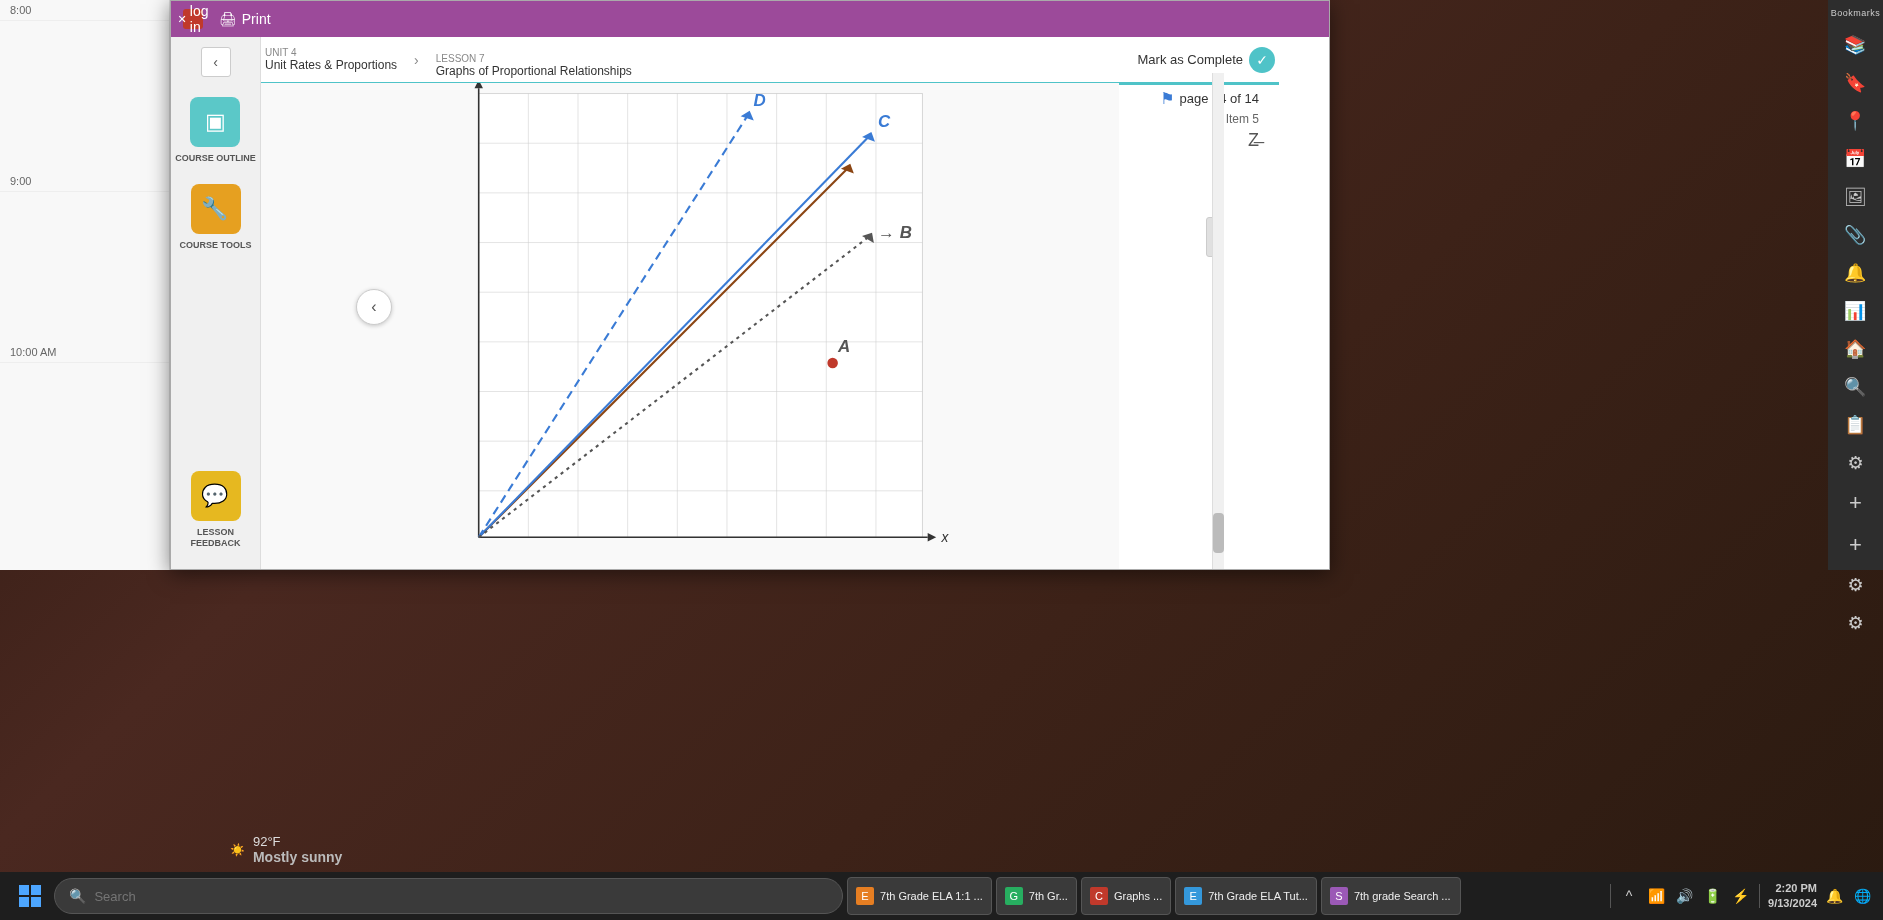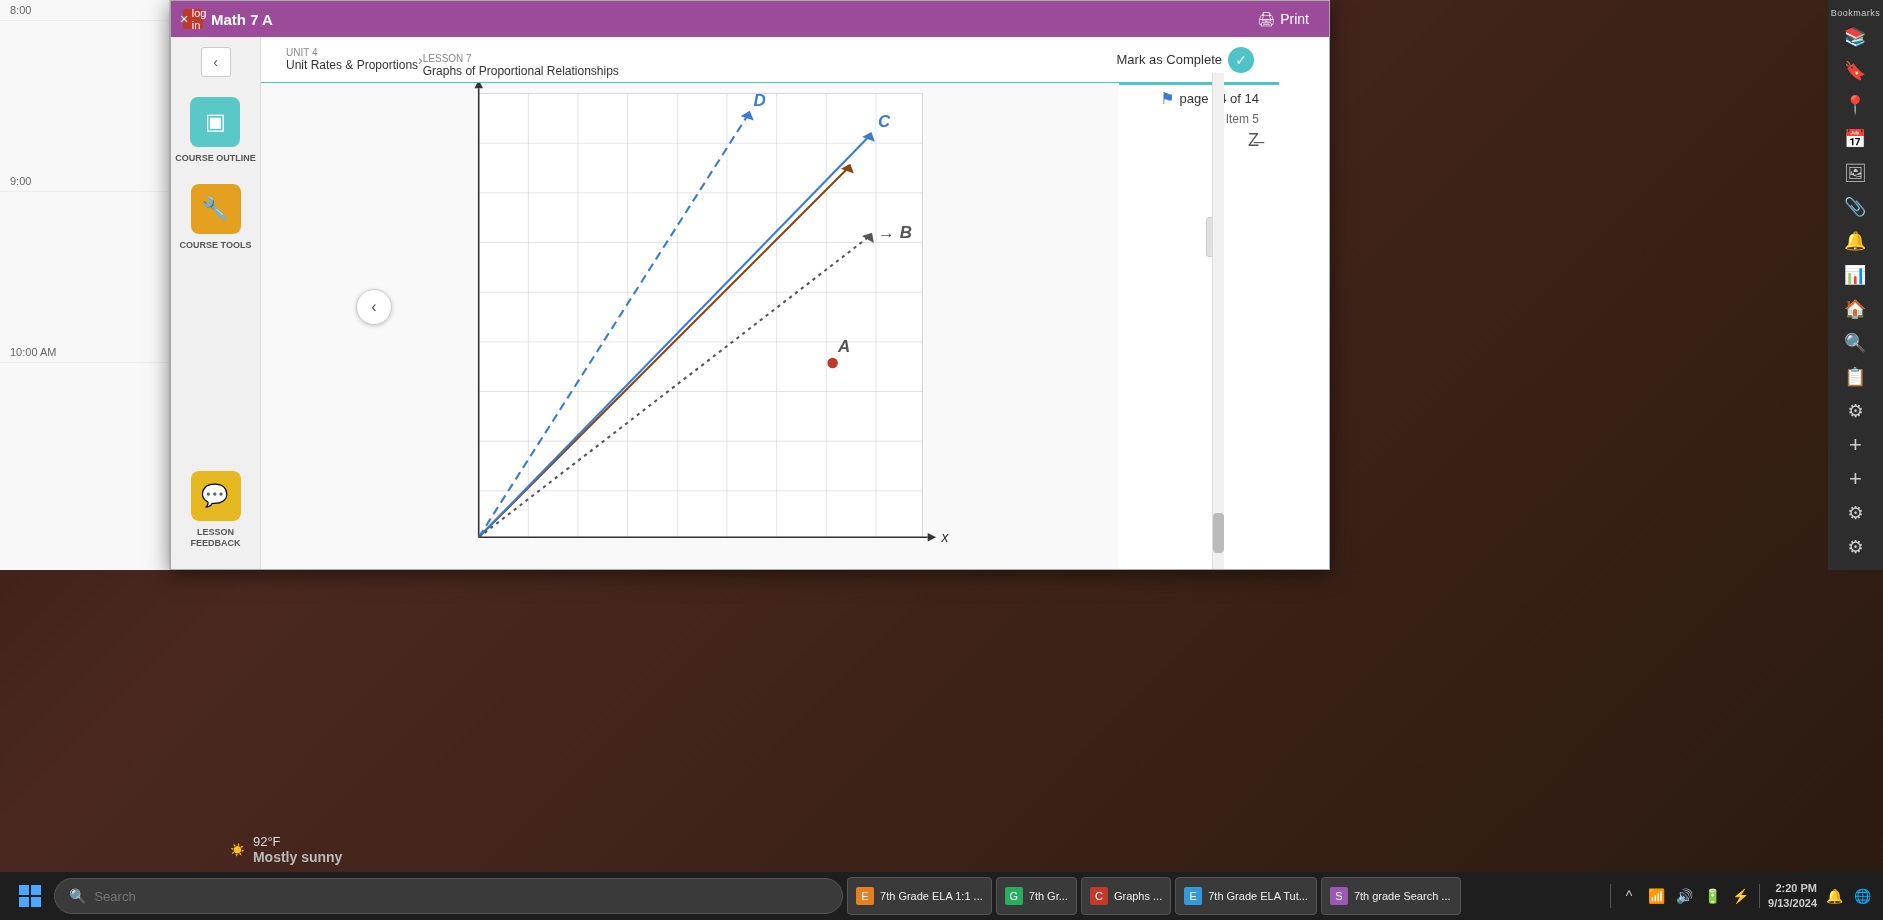--- a/index.html
+++ b/index.html
@@ -158,22 +158,22 @@
       overflow: hidden;
     }
 
     
     .breadcrumb-bar {
       height: 48px;
       background: #fff;
       border-bottom: 3px solid #4fc3c8;
       display: flex;
       align-items: center;
-      padding: 0 25px;
-      gap: 0;
+      padding: 0 4px;
+      gap: 17px;
     }
 
     .breadcrumb-unit {
       display: flex;
       flex-direction: column;
       font-size: 11px;
     }
 
     .breadcrumb-unit-label {
       color: #888;
@@ -446,21 +446,21 @@
       position: absolute;
       right: 0;
       top: 0;
       width: 55px;
       background: #2d2d2d;
       height: 570px;
       display: flex;
       flex-direction: column;
       align-items: center;
       padding: 8px 0;
-      gap: 4px;
+      gap: 16px;
     }
 
     .win-app-icon {
       width: 36px;
       height: 36px;
       border-radius: 6px;
       display: flex;
       align-items: center;
       justify-content: center;
       cursor: pointer;
@@ -535,23 +535,22 @@
     <div class="win-app-icon" style="color:#ccc; font-size:22px">+</div>
     <div class="win-app-icon" style="color:#ccc; margin-top:auto">⚙</div>
     <div class="win-app-icon" style="color:#ccc">⚙</div>
   </div>
 
   <div class="browser-window">
 
     <div class="browser-titlebar">
       <div class="browser-close-btn">
         <span>✕</span>
-        <span style="margin-left:3px; font-size:11px">log in</span>
-      </div>
-      <div class="browser-title">Math 7 A</div>
+        <span style="margin-left:3px; font-size:14px">log in</span>
+      </div>
       <button class="print-btn">
         <span>🖨</span>
         <span>Print</span>
       </button>
     </div>
 
     <div class="sidebar">
       <div class="sidebar-arrow">‹</div>
 
       <div class="sidebar-item">

